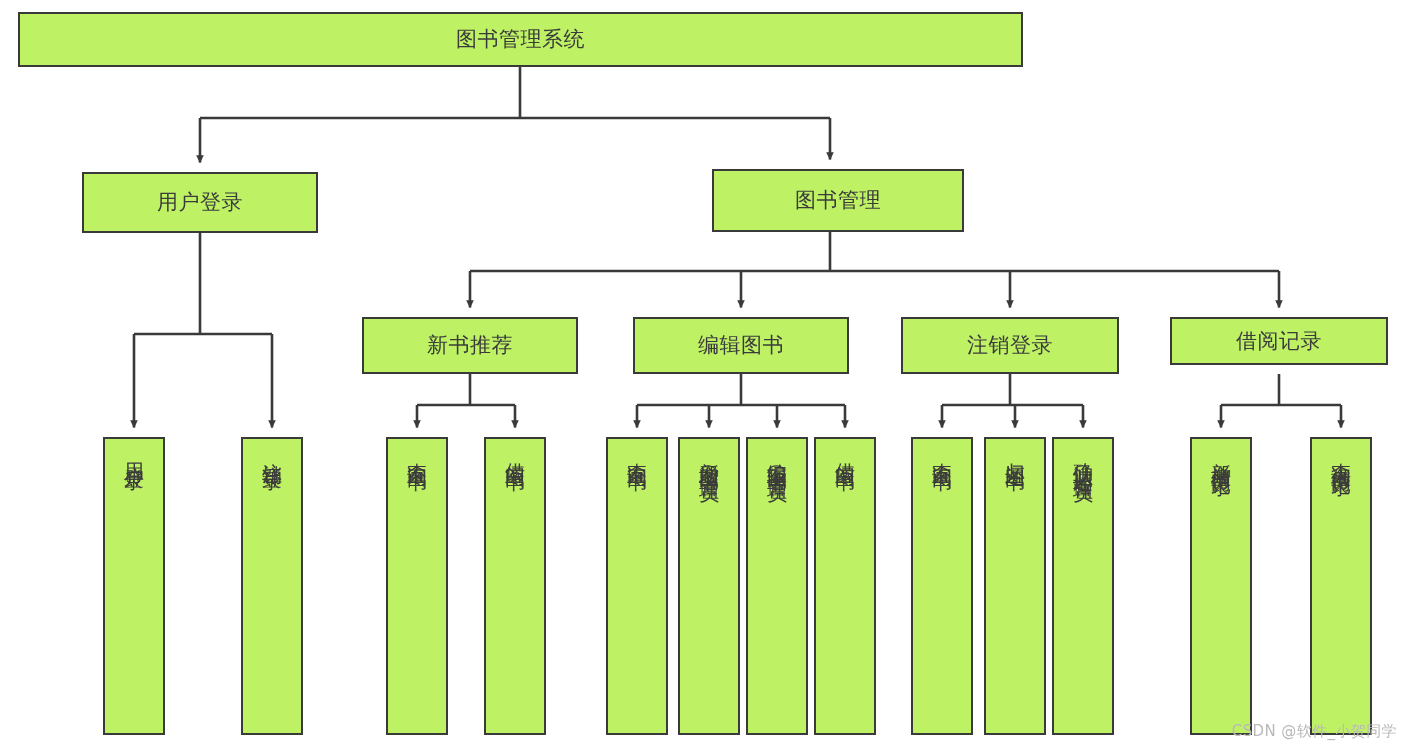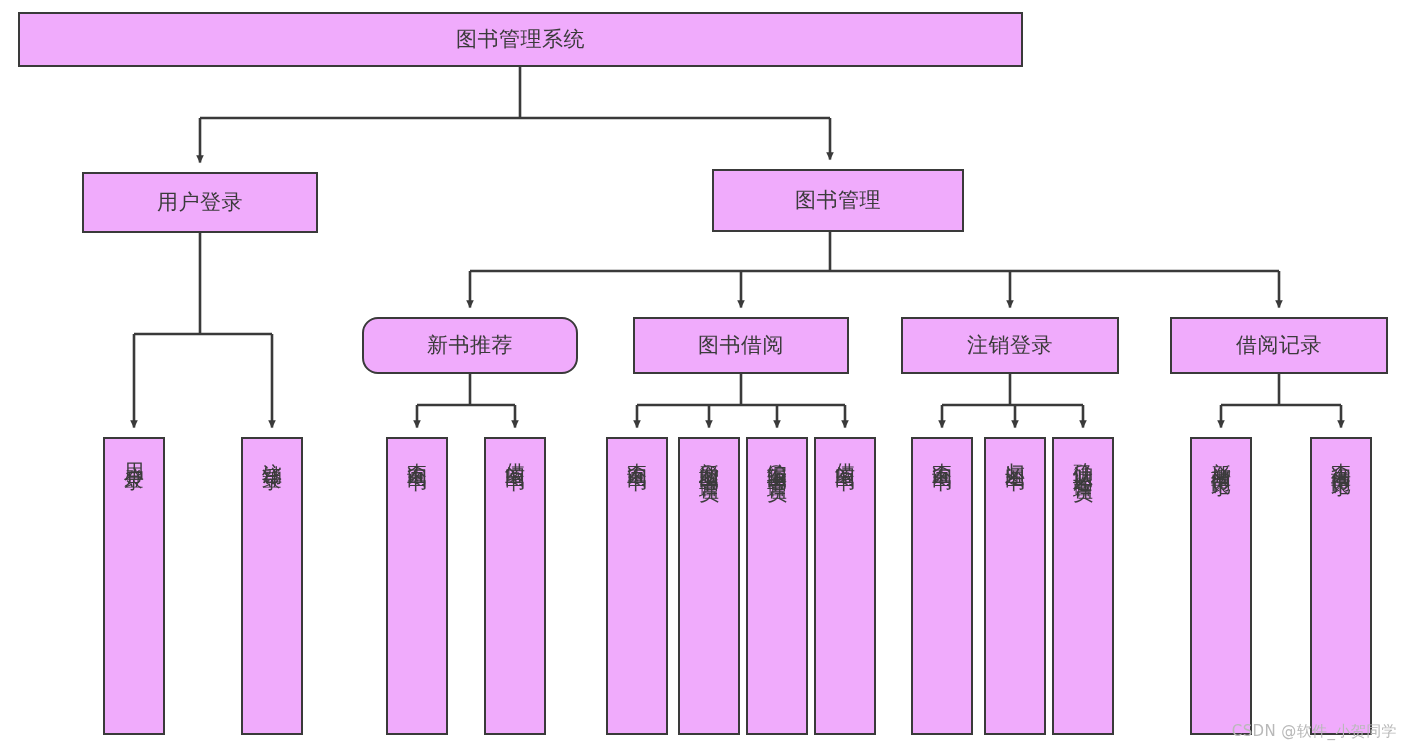--- a/index.html
+++ b/index.html
@@ -21,21 +21,21 @@
   #tree-svg {
     position: absolute;
     left: 0;
     top: 0;
     width: 1405px;
     height: 747px;
   }
   .node-box {
     position: absolute;
     box-sizing: border-box;
-    background: #f0abfc;
+    background: #bef264;
     border: 2.5px solid #3a3a3a;
     display: flex;
     align-items: center;
     justify-content: center;
     color: #3b3b3b;
   }
   .node-label {
     color: #3b3b3b;
     line-height: 1.18;
     text-align: center;
@@ -120,30 +120,30 @@
   <div id="node-layer">
       <div class="node-box horiz" style="left: 18px; top: 12px; width: 1005px; height: 55px;">
         <span class="node-label">图书管理系统</span>
       </div>
       <div class="node-box horiz" style="left: 82px; top: 172px; width: 236px; height: 61px;">
         <span class="node-label">用户登录</span>
       </div>
       <div class="node-box horiz" style="left: 712px; top: 169px; width: 252px; height: 63px;">
         <span class="node-label">图书管理</span>
       </div>
-      <div class="node-box horiz" style="left: 362px; top: 317px; width: 216px; height: 57px; border-radius: 16px;">
+      <div class="node-box horiz" style="left: 362px; top: 317px; width: 216px; height: 57px;">
         <span class="node-label">新书推荐</span>
       </div>
       <div class="node-box horiz" style="left: 633px; top: 317px; width: 216px; height: 57px;">
-        <span class="node-label">图书借阅</span>
+        <span class="node-label">编辑图书</span>
       </div>
       <div class="node-box horiz" style="left: 901px; top: 317px; width: 218px; height: 57px;">
         <span class="node-label">注销登录</span>
       </div>
-      <div class="node-box horiz" style="left: 1170px; top: 317px; width: 218px; height: 57px;">
+      <div class="node-box horiz" style="left: 1170px; top: 317px; width: 218px; height: 48px;">
         <span class="node-label">借阅记录</span>
       </div>
       <div class="node-box vert" style="left: 103px; top: 437px; width: 62px; height: 298px;">
         <span class="node-label">用户登录</span>
       </div>
       <div class="node-box vert" style="left: 241px; top: 437px; width: 62px; height: 298px;">
         <span class="node-label">注销登录</span>
       </div>
       <div class="node-box vert" style="left: 386px; top: 437px; width: 62px; height: 298px;">
         <span class="node-label">查询图书</span>

